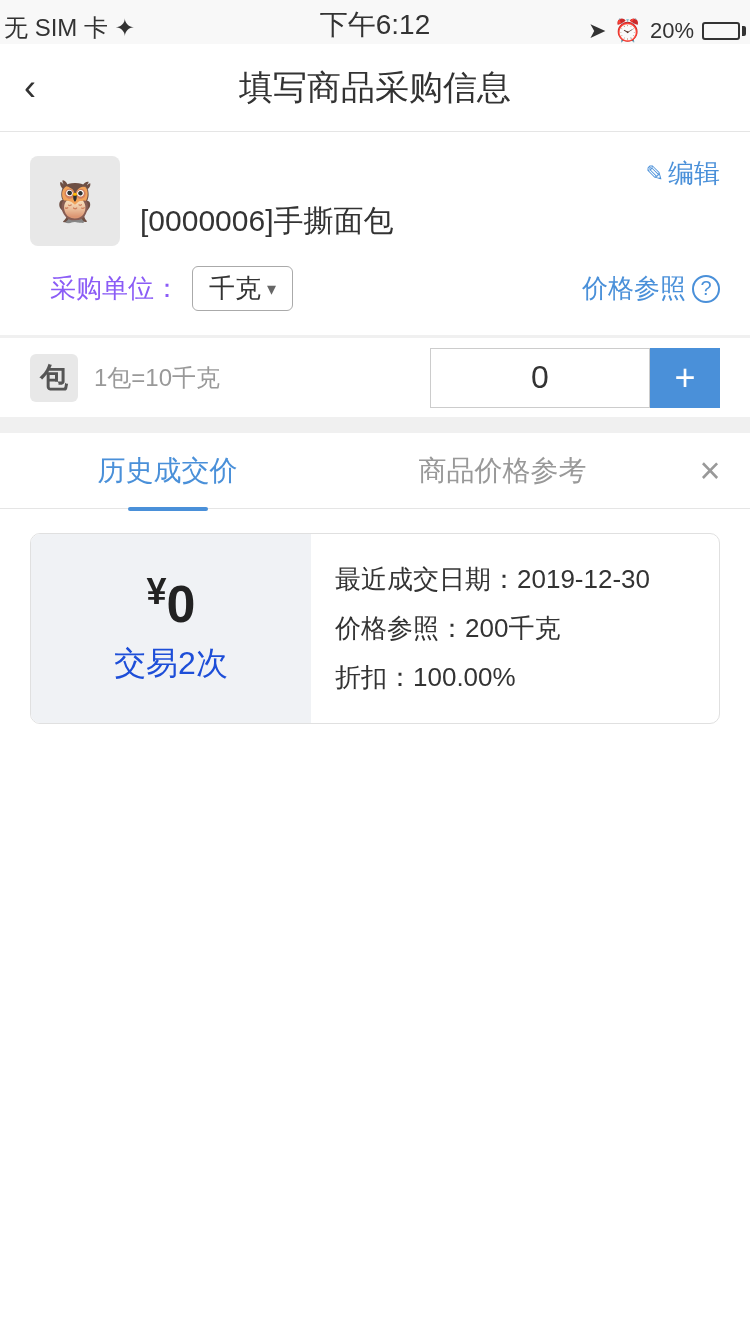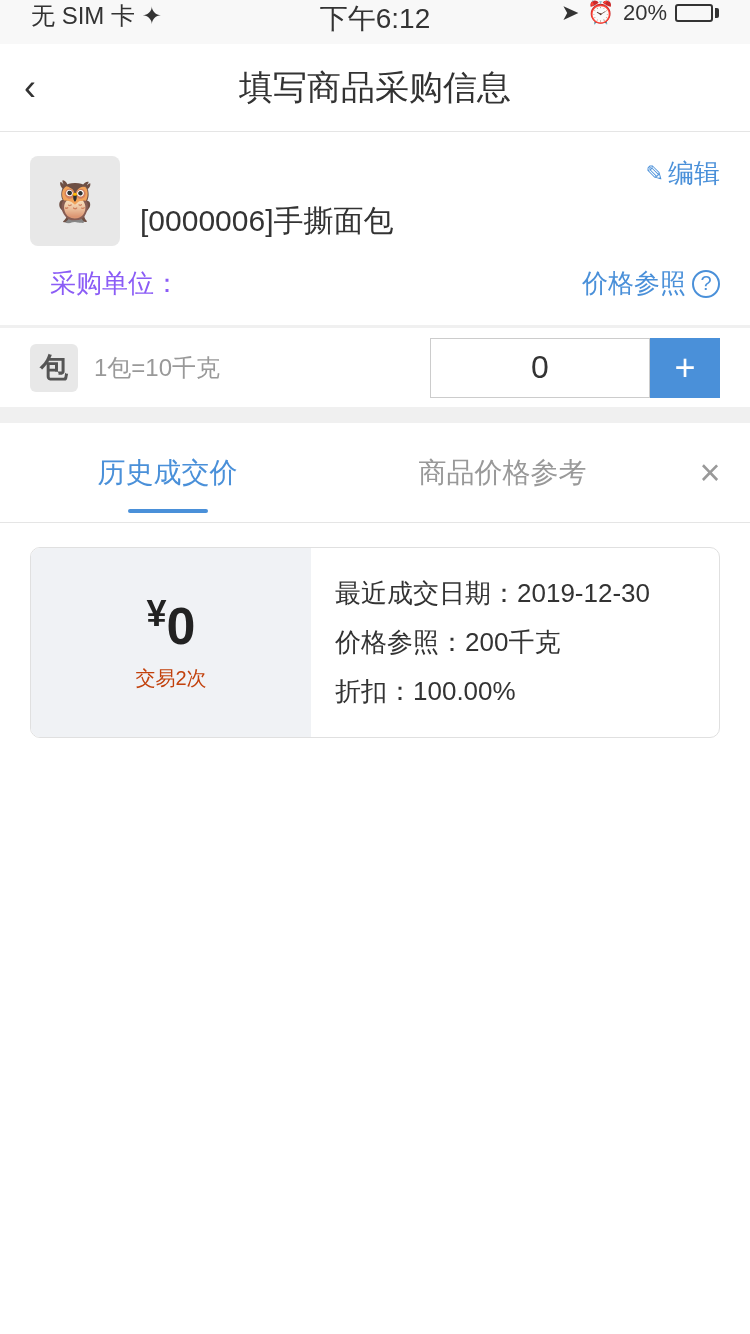--- a/index.html
+++ b/index.html
@@ -11,23 +11,23 @@
       background: #f0f0f0;
       overflow-x: hidden;
     }
 
     
     .status-bar {
       width: 750px;
       height: 44px;
       background: #f8f8f8;
       display: flex;
-      align-items: flex-start;
+      align-items: flex-end;
       justify-content: space-between;
-      padding: 0 31px;
+      padding: 0 4px;
       font-size: 26px;
     }
     .status-left {
       display: flex;
       align-items: center;
       gap: 8px;
       font-size: 24px;
       color: #333;
     }
     .status-center {
@@ -263,21 +263,21 @@
 
     
     .tabs-section {
       background: #ffffff;
     }
     .tabs-header {
       display: flex;
       align-items: center;
       border-bottom: 1px solid #e5e5e5;
       position: relative;
-      height: 100px;
+      height: 76px;
     }
     .tab-item {
       flex: 1;
       display: flex;
       align-items: center;
       justify-content: center;
       height: 80px;
       font-size: 28px;
       color: #999;
       position: relative;
@@ -331,22 +331,22 @@
     .card-price {
       font-size: 52px;
       color: #222;
       font-weight: 600;
     }
     .card-price-symbol {
       font-size: 36px;
       vertical-align: super;
     }
     .card-trade-count {
-      font-size: 20px;
-      color: #c2410c;
+      font-size: 32px;
+      color: #1d4ed8;
       margin-top: 8px;
     }
     .card-right {
       flex: 1;
       padding: 28px 24px;
       display: flex;
       flex-direction: column;
       justify-content: center;
       gap: 14px;
     }
@@ -396,20 +396,24 @@
       <span class="product-name">[0000006]手撕面包</span>
     </div>
     <span class="edit-link">
       <span class="edit-icon">✎</span>
       <span>编辑</span>
     </span>
   </div>
   <div class="product-unit-row">
     <div class="unit-left">
       <span class="unit-label">采购单位：</span>
+      <div class="unit-select">
+        <span>千克</span>
+        <span class="unit-select-arrow">▾</span>
+      </div>
     </div>
     <div class="price-ref">
       <span>价格参照</span>
       <div class="price-ref-icon">?</div>
     </div>
   </div>
 </div>
 
 <div class="quantity-section">
   <div class="qty-left">

